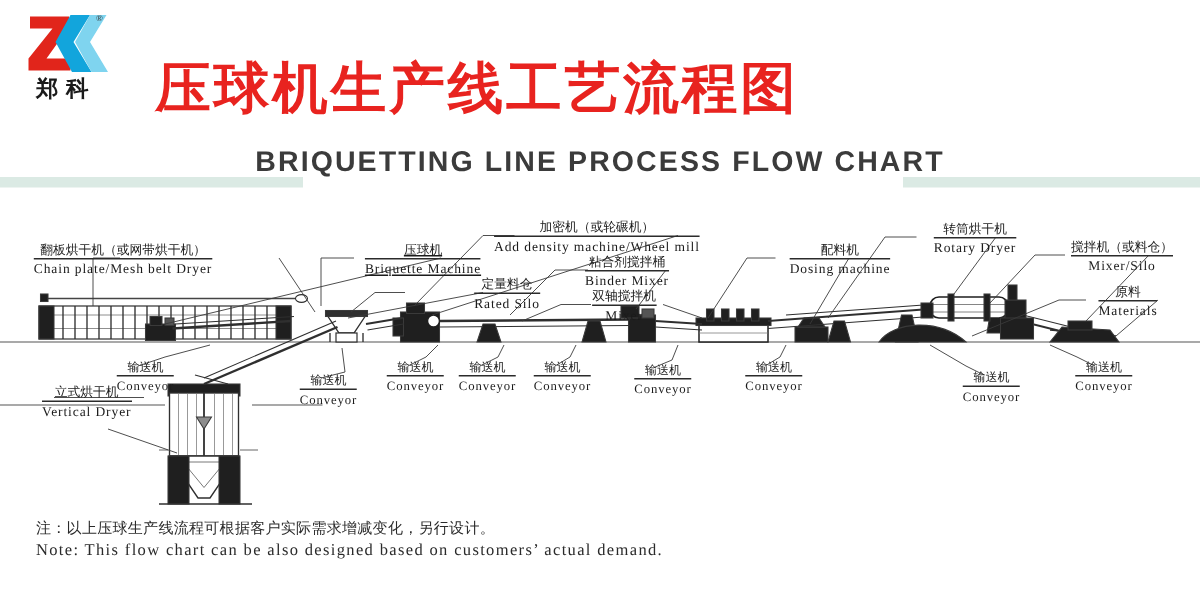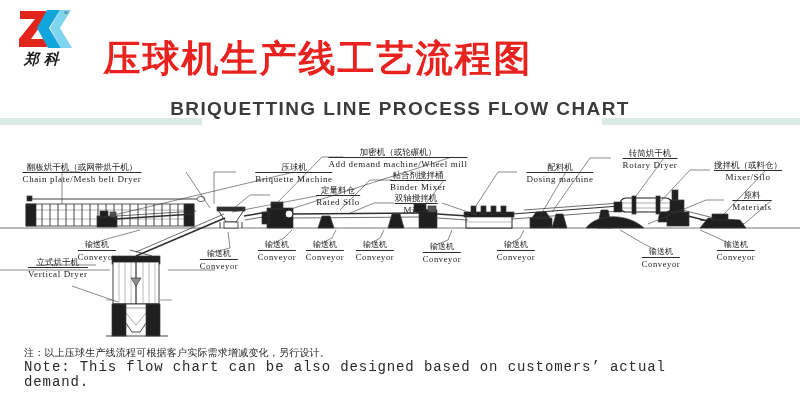--- a/index.html
+++ b/index.html
@@ -10,21 +10,21 @@
     overflow:hidden;
     position:relative;
   }
   #stage{position:absolute;left:0;top:0;width:800px;height:400px;}
 
   
   #logo{position:absolute;left:12px;top:8px;width:64px;height:66px;}
   #logo .mark{position:absolute;left:4px;top:0;width:56px;height:42px;}
   #logo .cn{position:absolute;left:2px;top:42px;width:60px;text-align:center;
     font-family:"DejaVu Sans", sans-serif;font-weight:bold;font-size:15px;color:#1a1a1a;
-    letter-spacing:5px;font-style:italic;}
+    letter-spacing:5px;}
   #logo .reg{position:absolute;left:52px;top:2px;font-size:6px;color:#333;}
 
   
   #title-zone{position:absolute;left:0;top:36px;width:800px;height:90px;}
   #title-cn{
     position:absolute;left:0;top:0;width:636px;text-align:center;
     font-family:"DejaVu Sans", sans-serif;
     font-weight:bold;font-size:37px;line-height:46px;
     color:#e8231f;letter-spacing:2px;
   }
@@ -47,21 +47,21 @@
   .lbl .enl{
     font-family:"Liberation Serif", serif;font-size:9px;line-height:11px;
     text-align:center;letter-spacing:0.6px;padding-top:1px;
   }
   .lbl.small .cnl{font-size:8px;line-height:9.5px;}
   .lbl.small .enl{font-size:8.5px;line-height:10px;}
 
   
   #note{position:absolute;left:24px;top:345px;width:700px;}
   #note .n1{font-family:"DejaVu Sans", sans-serif;font-size:10px;line-height:15px;color:#2a2a2a;letter-spacing:0.2px;}
-  #note .n2{font-family:Liberation Mono, monospace;font-size:14px;line-height:15px;color:#2a2a2a;letter-spacing:0.9px;}
+  #note .n2{font-family:Liberation Serif, serif;font-size:11px;line-height:15px;color:#2a2a2a;letter-spacing:0.9px;}
 
   svg{position:absolute;left:0;top:0;}
 </style>
 </head>
 <body>
 
 <div id="stage">
 
   <div id="logo">
     <svg class="mark" viewBox="0 0 56 42" width="56" height="42">
@@ -281,31 +281,31 @@
   </svg>
 
   <div class="lbl" style="left:82px;top:162px;transform:translateX(-50%);">
     <div class="cnl">翻板烘干机（或网带烘干机）</div>
     <div class="enl">Chain plate/Mesh belt Dryer</div>
   </div>
   <div class="lbl" style="left:28px;top:257px;">
     <div class="cnl">立式烘干机</div>
     <div class="enl">Vertical Dryer</div>
   </div>
-  <div class="lbl" style="left:294px;top:162px;transform:translateX(-50%);">
+  <div class="lbl" style="left:282px;top:162px;transform:translateX(-50%);text-decoration:underline;">
     <div class="cnl">压球机</div>
     <div class="enl">Briquette Machine</div>
   </div>
   <div class="lbl" style="left:296px;top:185px;transform:translateX(-50%);margin-left:42px;">
     <div class="cnl">定量料仓</div>
     <div class="enl">Rated Silo</div>
   </div>
   <div class="lbl" style="left:398px;top:147px;transform:translateX(-50%);">
     <div class="cnl">加密机（或轮碾机）</div>
-    <div class="enl">Add demand machine/Wheel mill</div>
+    <div class="enl">Add density machine/Wheel mill</div>
   </div>
   <div class="lbl" style="left:418px;top:170px;transform:translateX(-50%);">
     <div class="cnl">粘合剂搅拌桶</div>
     <div class="enl">Binder Mixer</div>
   </div>
   <div class="lbl" style="left:416px;top:193px;transform:translateX(-50%);">
     <div class="cnl">双轴搅拌机</div>
     <div class="enl">Mixer</div>
   </div>
   <div class="lbl" style="left:560px;top:162px;transform:translateX(-50%);">

